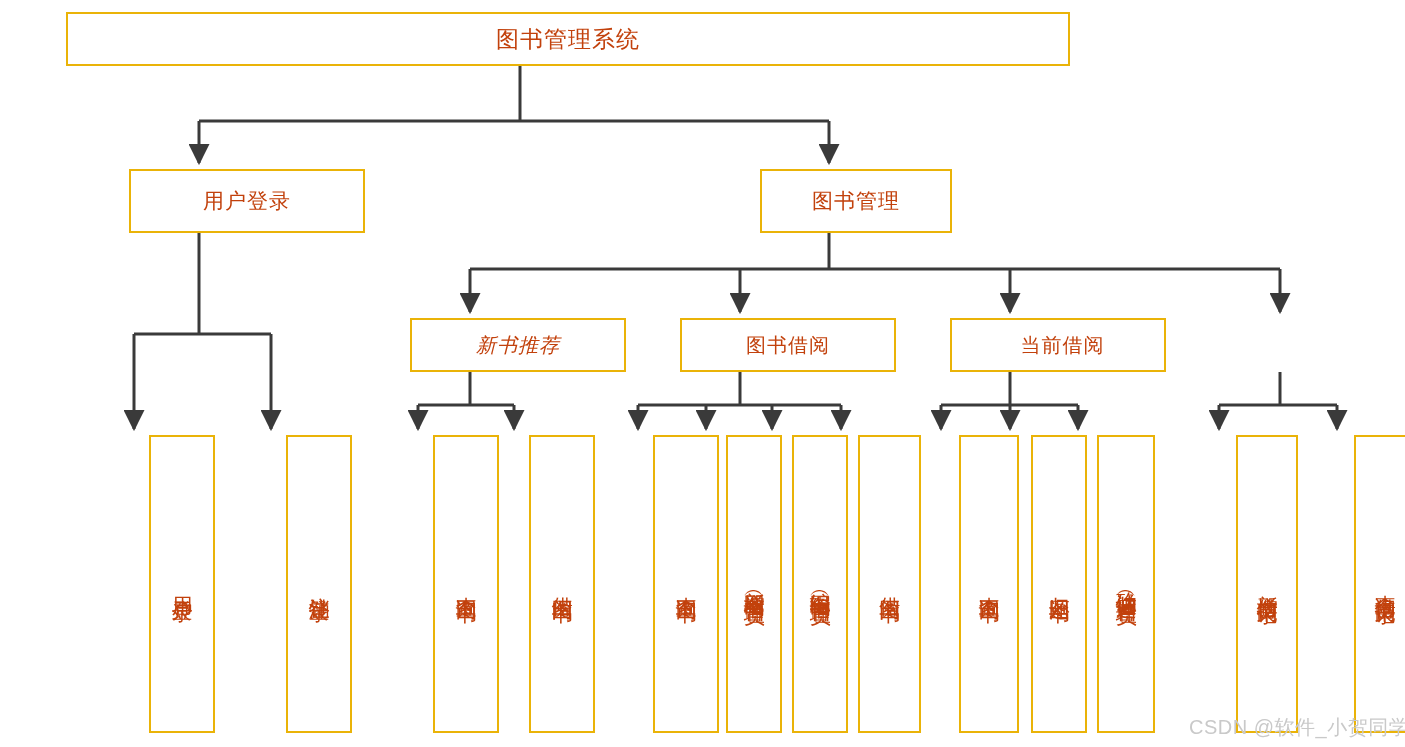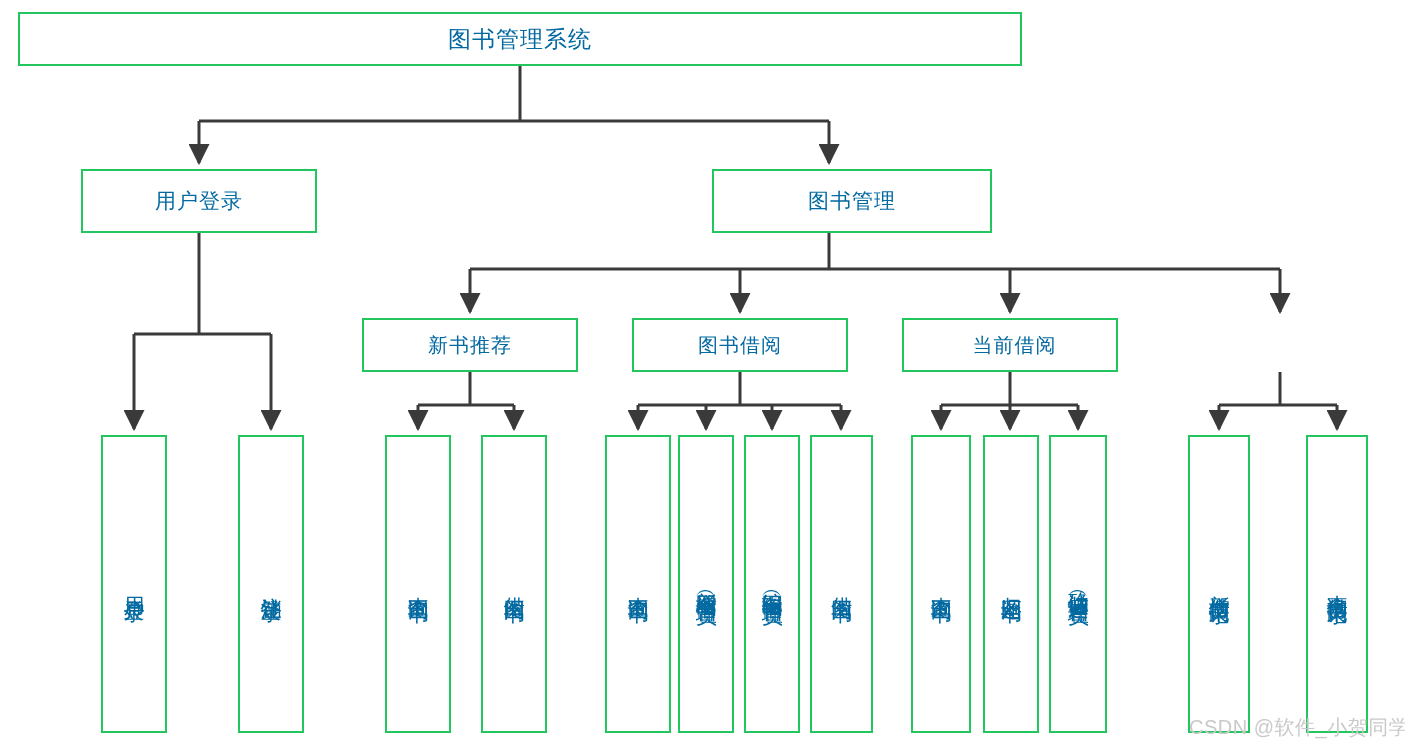--- a/index.html
+++ b/index.html
@@ -21,25 +21,26 @@
     position: absolute;
     left: 0;
     top: 0;
     width: 1405px;
     height: 747px;
   }
   .node {
     position: absolute;
     box-sizing: border-box;
     background: #ffffff;
-    border: 2px solid #22c55e;
+    border: 2px solid #eab308;
     display: flex;
     align-items: center;
     justify-content: center;
-    color: #0369a1;
+    color: #c2410c;
+    margin-left: 48px;
   }
   .node.root {
     font-size: 23px;
   }
   .node.level2 {
     font-size: 21px;
   }
   .node.level3 {
     font-size: 20px;
   }
@@ -126,25 +127,25 @@
     </g>
   </svg>
 
   <div class="node root" style="left: 18px; top: 12px; width: 1004px; height: 54px;">
     <span class="hlabel">图书管理系统</span>
   </div>
 
   <div class="node level2" style="left: 81px; top: 169px; width: 236px; height: 64px;">
     <span class="hlabel">用户登录</span>
   </div>
-  <div class="node level2" style="left: 712px; top: 169px; width: 280px; height: 64px;">
+  <div class="node level2" style="left: 712px; top: 169px; width: 192px; height: 64px;">
     <span class="hlabel">图书管理</span>
   </div>
 
-  <div class="node level3" style="left: 362px; top: 318px; width: 216px; height: 54px;">
+  <div class="node level3" style="left: 362px; top: 318px; width: 216px; height: 54px; font-style: italic;">
     <span class="hlabel">新书推荐</span>
   </div>
   <div class="node level3" style="left: 632px; top: 318px; width: 216px; height: 54px;">
     <span class="hlabel">图书借阅</span>
   </div>
   <div class="node level3" style="left: 902px; top: 318px; width: 216px; height: 54px; padding-left: 9px;">
     <span class="hlabel">当前借阅</span>
   </div>
 
   <div class="node leaf" style="left: 101px; top: 435px; width: 66px; height: 298px;">

